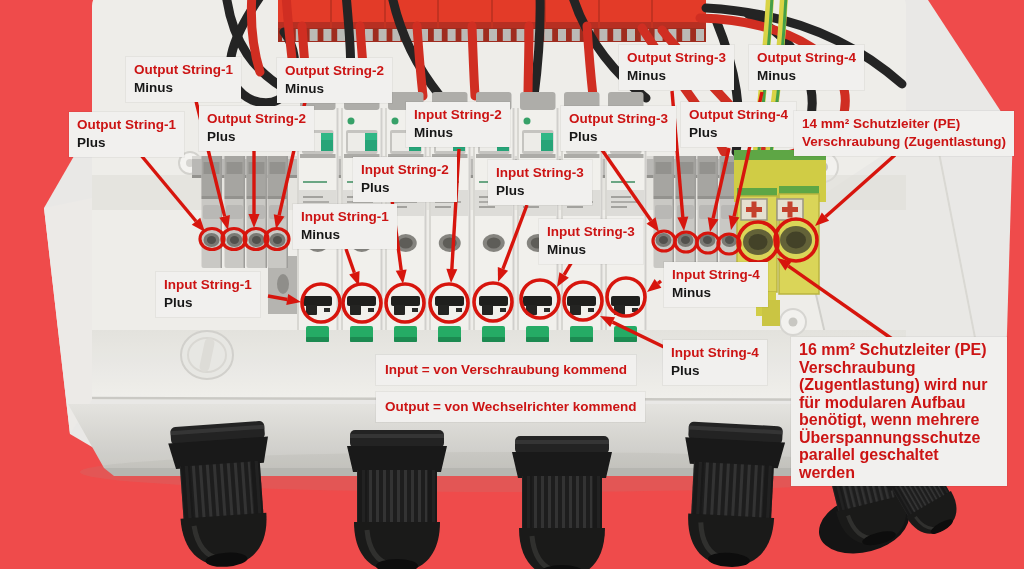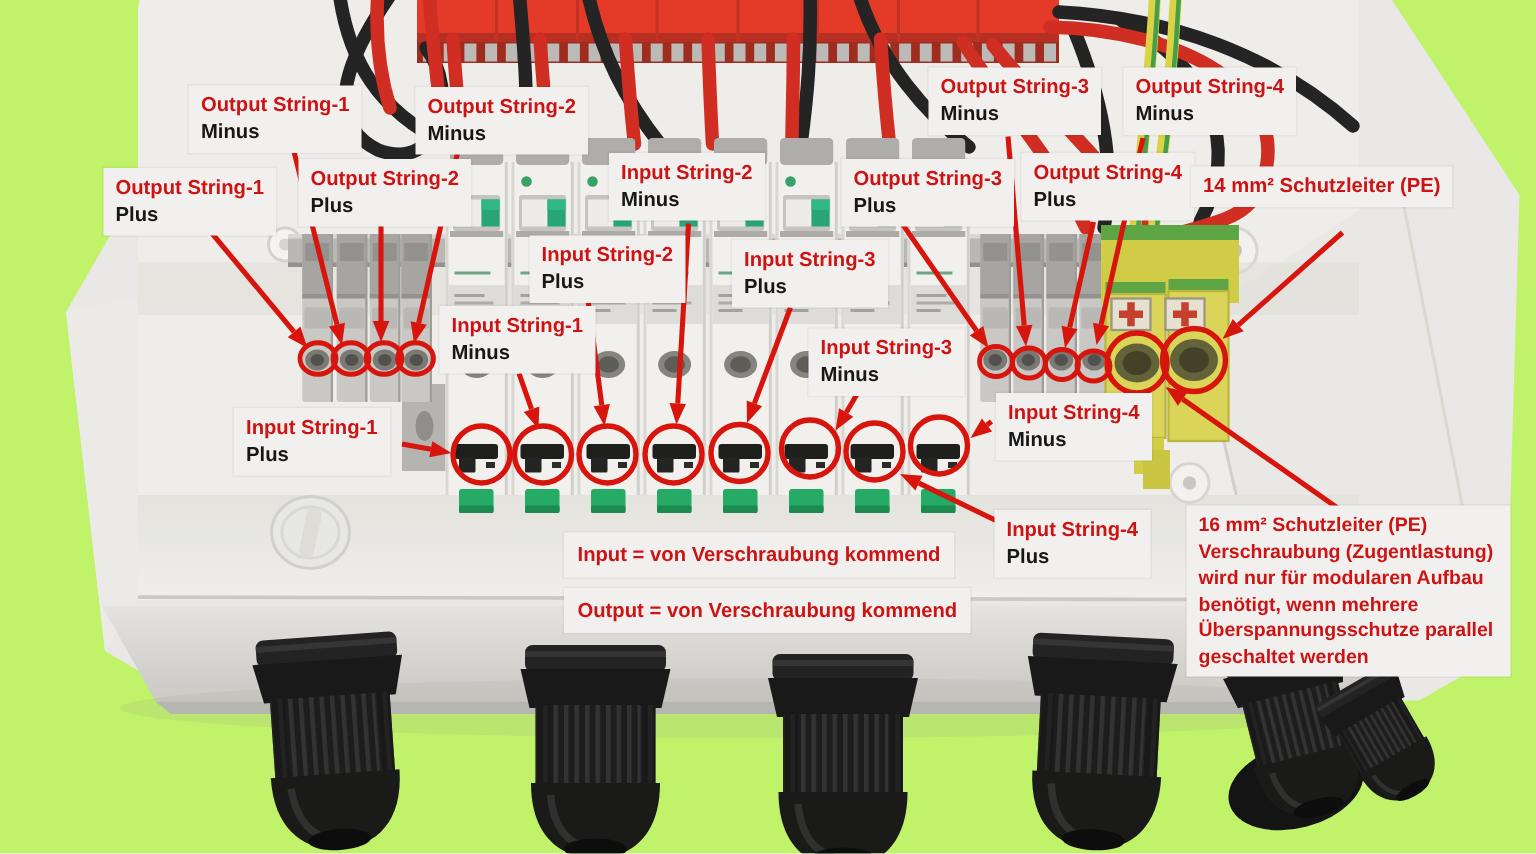--- a/index.html
+++ b/index.html
@@ -1,26 +1,26 @@
 <!DOCTYPE html>
 <html><head>
 <meta charset="utf-8">
 <style>
   html,body{margin:0;padding:0;background:#ffffff;}
-  #stage{position:relative;width:1024px;height:569px;overflow:hidden;background:#bef264;
+  #stage{position:relative;width:1024px;height:569px;overflow:hidden;background:#ef4444;
          font-family:"Liberation Sans",sans-serif;}
   #photo,#ann{position:absolute;left:0;top:0;width:1024px;height:569px;}
   #ann{pointer-events:none;}
   .lbl{position:absolute;background:#f1f0ee;box-shadow:0 0 0 1px rgba(0,0,0,0.04);
        padding:4px 8px 5px 8px;font-weight:bold;font-size:13.5px;line-height:18px;
        color:#171717;white-space:nowrap;z-index:5;}
   .lbl .r{color:#cc1414;display:block;}
   .lbl .k{color:#171717;display:block;}
   .lbl.single{padding:6px 9px;}
-  .lbl.note{white-space:normal;width:200px;line-height:17.5px;font-size:13px;}
+  .lbl.note{white-space:normal;width:200px;line-height:17.5px;font-size:16px;}
 </style>
 </head>
 <body>
 
 <div id="stage">
 
 <svg id="photo" viewBox="0 0 1024 569">
   <defs>
     <linearGradient id="faceGrad" x1="0" y1="0" x2="0" y2="1">
       <stop offset="0" stop-color="#e3e2de"></stop>
@@ -369,34 +369,35 @@
 <div class="lbl" style="left:749px;top:45px">
       <span class="r">Output String-4</span>
       <span class="k">Minus</span>
     </div>
 <div class="lbl" style="left:681px;top:102px">
       <span class="r">Output String-4</span>
       <span class="k">Plus</span>
     </div>
 <div class="lbl" style="left:794px;top:111px">
       <span class="r">14 mm² Schutzleiter (PE)</span>
+      <span class="r">Verschraubung (Zugentlastung)</span>
     </div>
 <div class="lbl" style="left:156px;top:272px">
       <span class="r">Input String-1</span>
       <span class="k">Plus</span>
     </div>
 <div class="lbl" style="left:664px;top:262px">
       <span class="r">Input String-4</span>
       <span class="k">Minus</span>
     </div>
 <div class="lbl" style="left:663px;top:340px">
       <span class="r">Input String-4</span>
       <span class="k">Plus</span>
     </div>
 <div class="lbl single" style="left:376px;top:355px">
       <span class="r">Input = von Verschraubung kommend</span>
     </div>
 <div class="lbl single" style="left:376px;top:392px">
-      <span class="r">Output = von Verschraubung kommend</span>
+      <span class="r">Output = von Wechselrichter kommend</span>
     </div>
 <div class="lbl note" style="left:791px;top:337px"><span class="r" style="display:inline">16 mm² Schutzleiter (PE) Verschraubung (Zugentlastung) wird nur für modularen Aufbau benötigt, wenn mehrere Überspannungsschutze parallel geschaltet werden</span></div>
 
 </div>
 
 </body></html>

